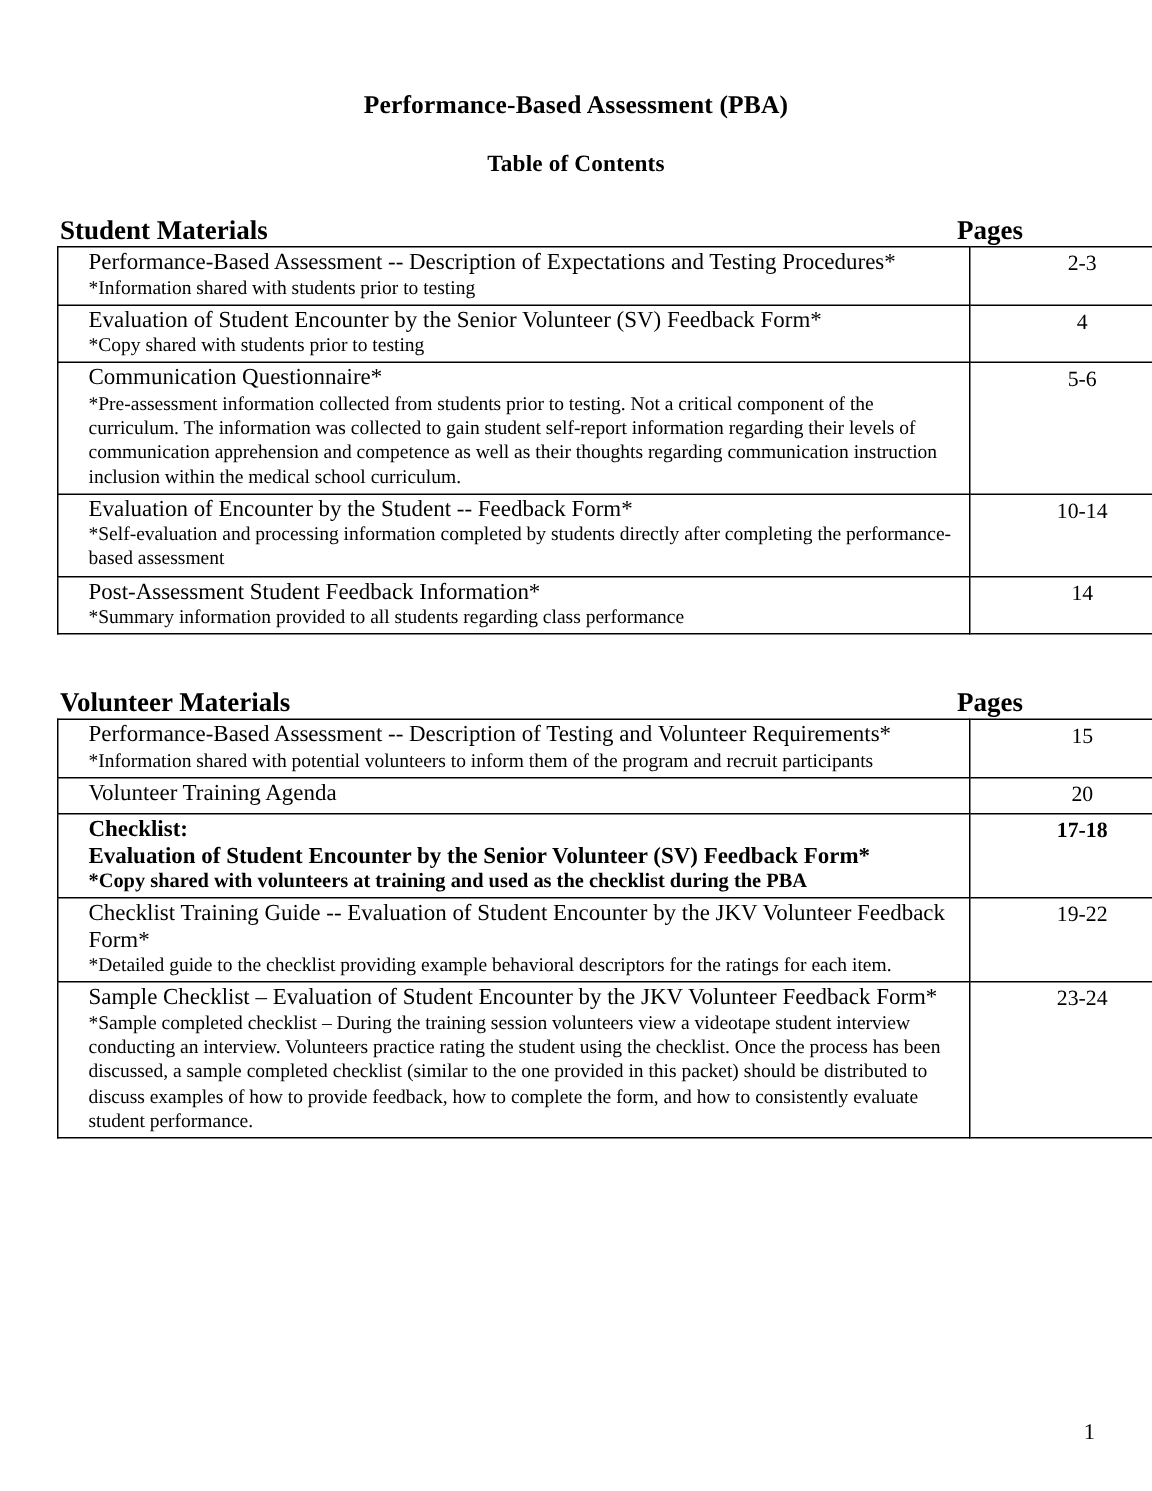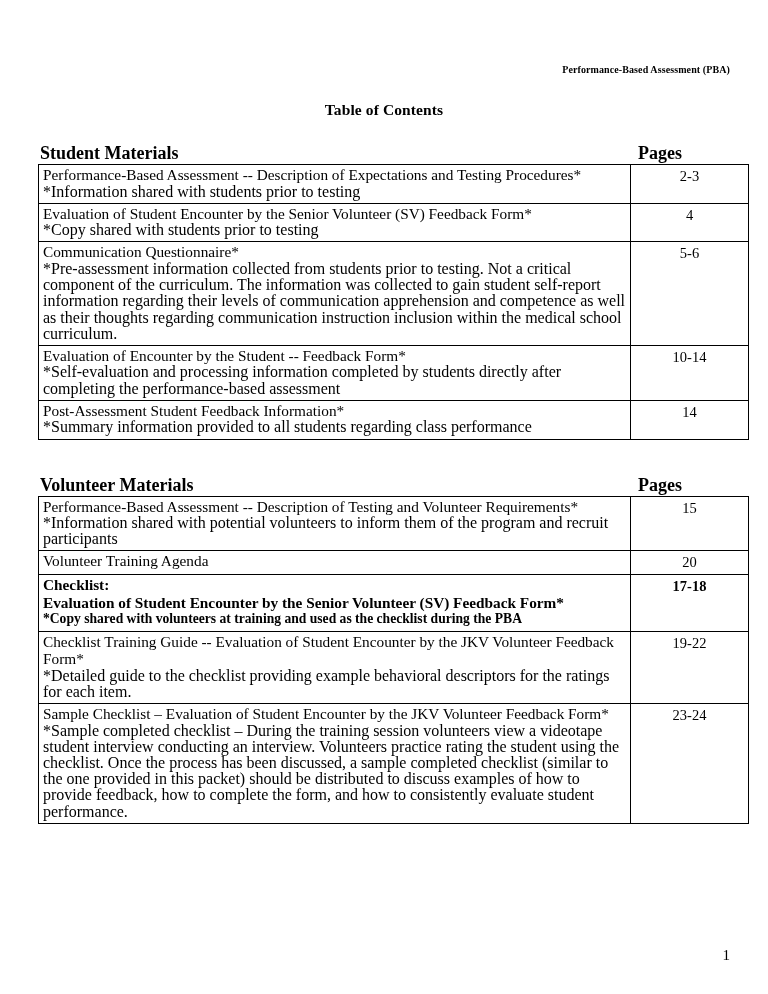--- a/index.html
+++ b/index.html
@@ -17,23 +17,23 @@
   }
   .page {
     position: absolute;
     left: 0; top: 0;
     width: 768px;
     height: 994px;
     box-sizing: border-box;
     padding: 60px 38px 0 38px;
   }
   .doc-title {
-    text-align: right;
-    font-weight: bold;
-    font-size: 10px;
+    text-align: center;
+    font-weight: bold;
+    font-size: 17px;
     line-height: 19px;
     letter-spacing: 0.1px;
   }
   .toc-heading {
     text-align: center;
     font-weight: bold;
     font-size: 15.5px;
     margin-top: 22px;
     letter-spacing: 0.1px;
   }
@@ -56,36 +56,36 @@
   .section-head .sh-right { padding-right: 48px; }
 
   table.toc {
     border-collapse: collapse;
     width: 692px;
     table-layout: fixed;
   }
   table.toc td {
     border: 1px solid #000000;
     vertical-align: top;
-    padding: 1px 4px 3px 4px;
+    padding: 1px 4px 3px 20px;
   }
   table.toc td.c-item { width: 583px; }
   table.toc td.c-page {
     width: 109px;
     text-align: center;
     font-size: 14.5px;
     padding-top: 3px;
   }
   .item-title {
     font-size: 15.3px;
     line-height: 17.5px;
     white-space: pre-wrap;
   }
   .item-sub {
-    font-size: 16px;
+    font-size: 13px;
     line-height: 16.2px;
     margin-top: 0px;
   }
   .bold-row .item-title,
   .bold-row .item-sub,
   .bold-row .c-page,
   td.page-bold {
     font-weight: bold;
   }
   .bold-row .item-sub { font-size: 13.6px; }

